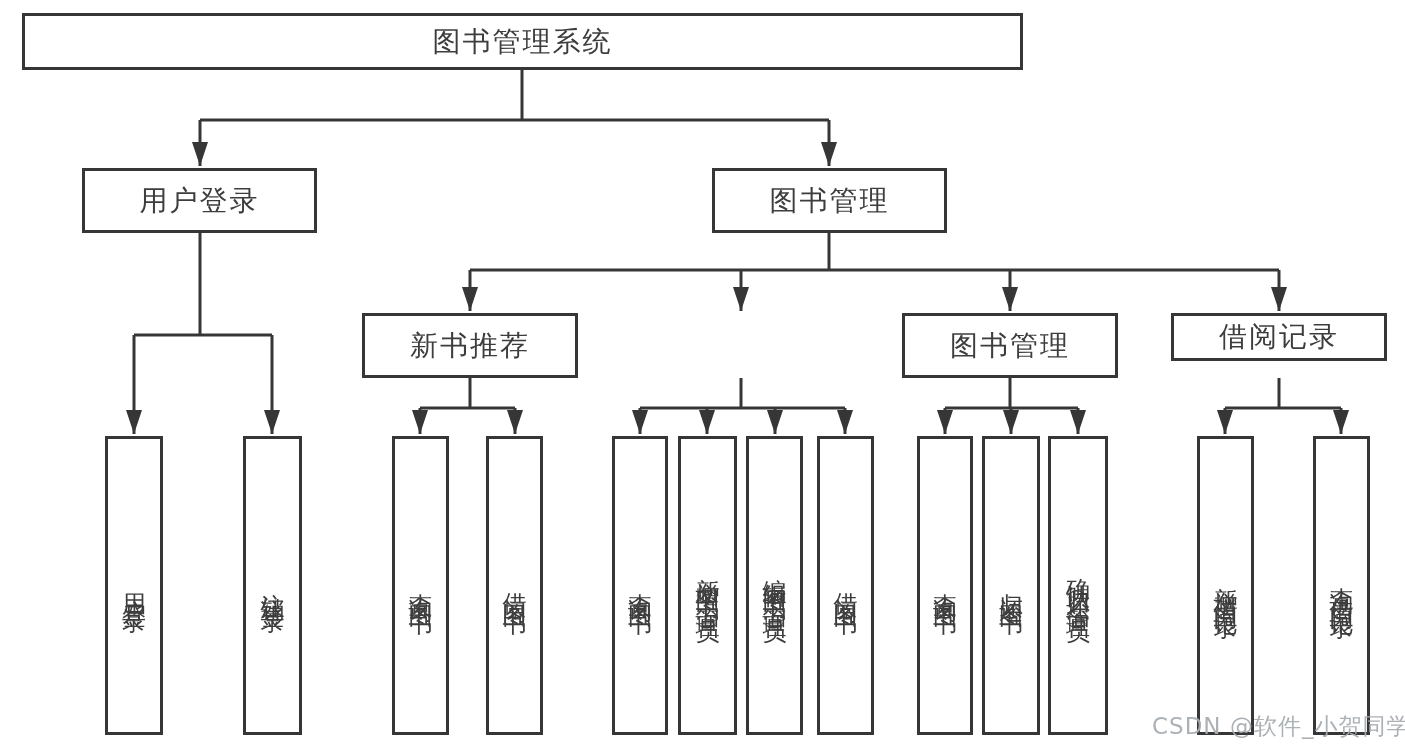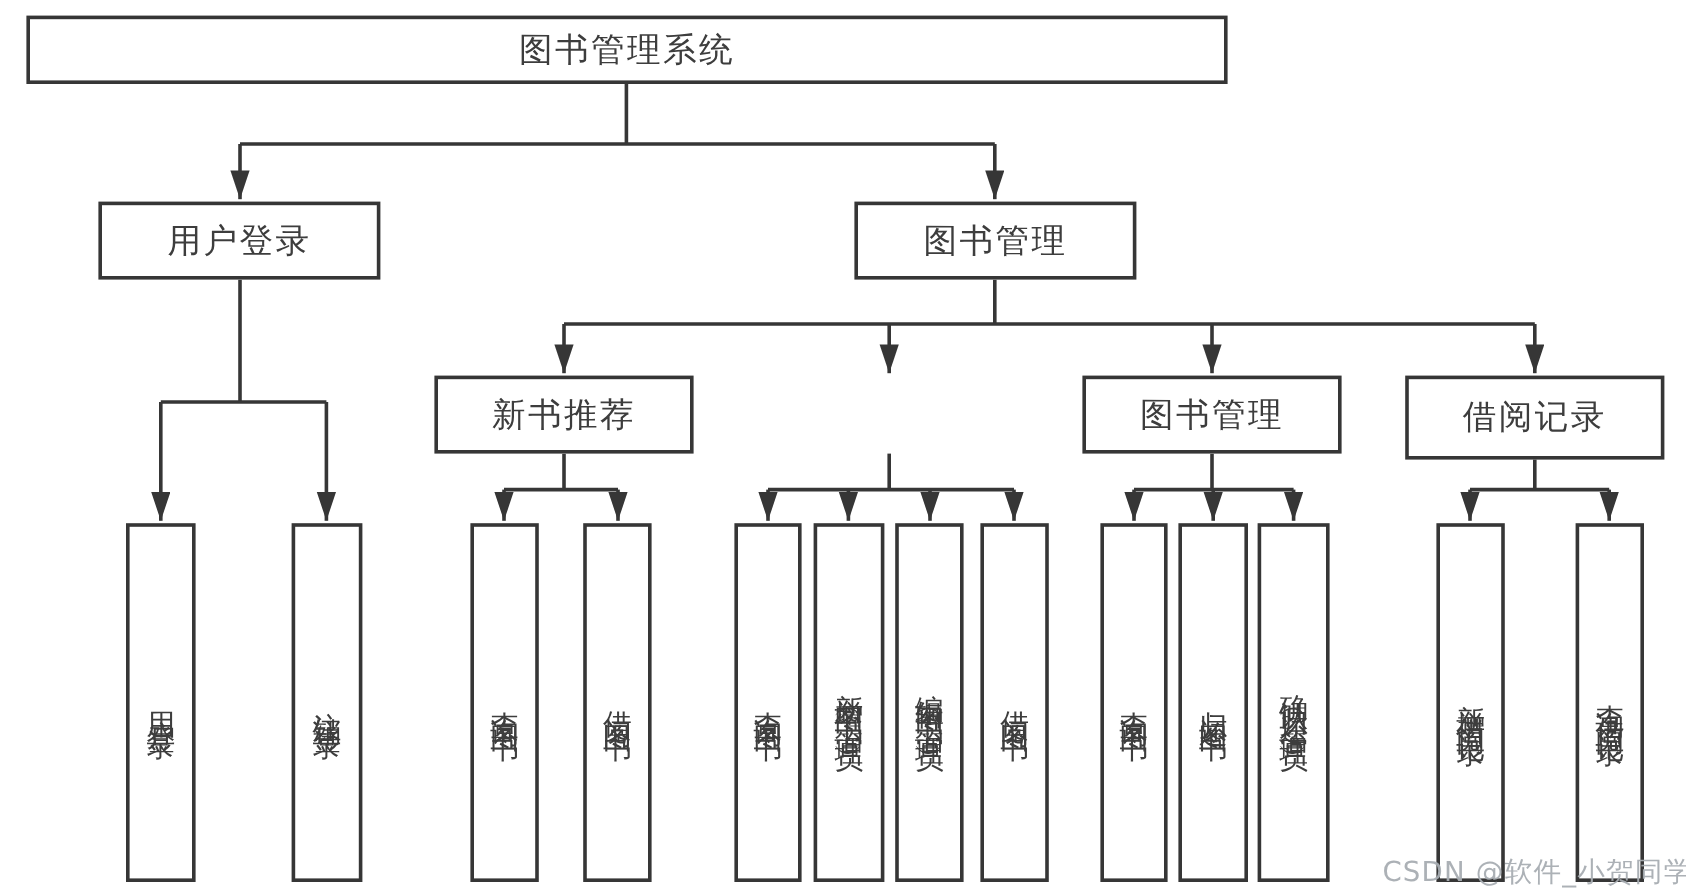--- a/index.html
+++ b/index.html
@@ -34,21 +34,21 @@
     letter-spacing:6px;
     line-height:1;
     padding:6px 0;
   }
   .root{left:22px;top:13px;width:1001px;height:57px;}
   .n-user-login{left:82px;top:168px;width:235px;height:65px;}
   .n-book-mgmt{left:712px;top:168px;width:235px;height:65px;}
   .n-new-books{left:362px;top:313px;width:216px;height:65px;}
   .n-book-borrow{left:633px;top:313px;width:216px;height:65px;}
   .n-current-borrow{left:902px;top:313px;width:216px;height:65px;}
-  .n-borrow-records{left:1171px;top:313px;width:216px;height:70px;}
+  .n-borrow-records{left:1171px;top:313px;width:216px;height:48px;}
   .leaf{top:436px;height:299px;}
   .l1{left:105px;width:58px;}
   .l2{left:243px;width:59px;}
   .l3{left:392px;width:57px;}
   .l4{left:486px;width:57px;}
   .l5{left:612px;width:56px;}
   .l6{left:678px;width:59px;}
   .l7{left:746px;width:57px;}
   .l8{left:817px;width:57px;}
   .l9{left:917px;width:56px;}

